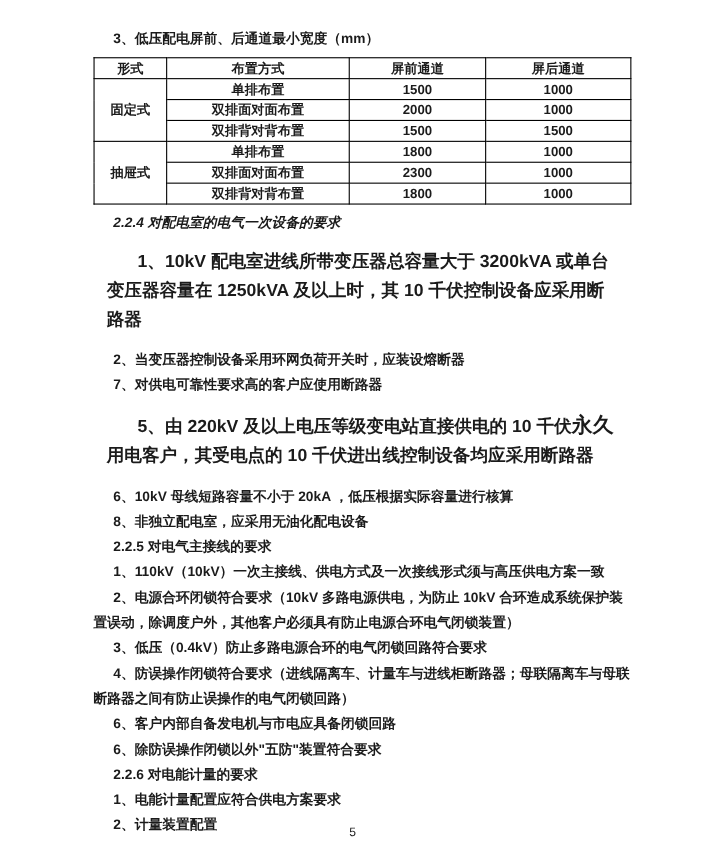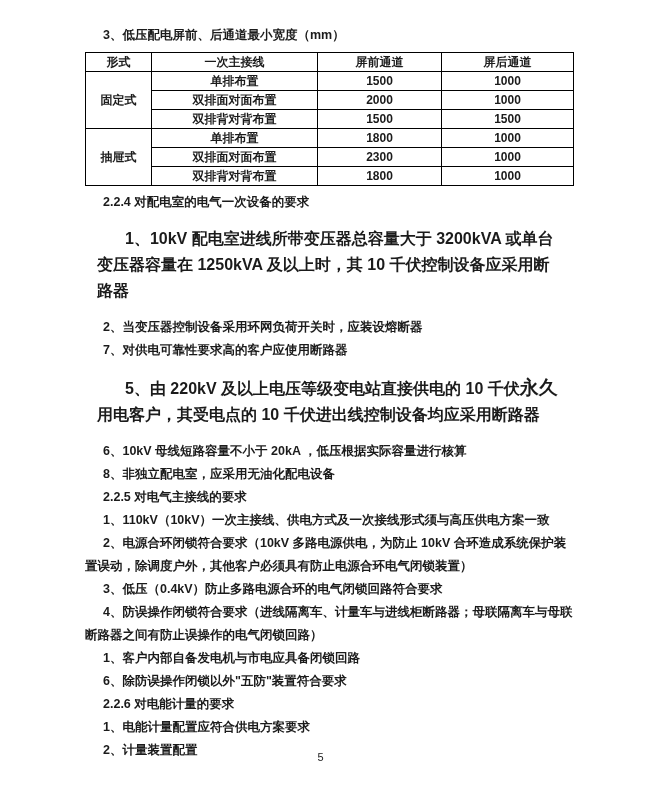--- a/index.html
+++ b/index.html
@@ -40,21 +40,21 @@
     height: 18px;
     padding: 0;
     overflow: hidden;
     white-space: nowrap;
     margin-top: 40px;
   }
   col.c-form  { width: 66px; }
   col.c-layout{ width: 166px; }
   col.c-front { width: 124px; }
   col.c-rear  { width: 132px; }
-  .after-table { margin-top: 5px; }
+  .after-table { margin-top: 5px; font-style: italic; }
   .p-big {
     font-size: 16px;
     line-height: 26px;
     font-weight: bold;
     text-indent: 28px;
     margin: 12px;
   }
   .em-kai {
     font-weight: bold;
     font-size: 19px;
@@ -81,21 +81,21 @@
     <table class="spec">
       <colgroup>
         <col class="c-form">
           <col class="c-layout">
           <col class="c-front">
           <col class="c-rear">
       </colgroup>
       <tbody>
         <tr>
           <th>形式</th>
-          <th>一次主接线</th>
+          <th>布置方式</th>
           <th>屏前通道</th>
           <th>屏后通道</th>
         </tr>
         <tr>
           <td rowspan="3">固定式</td>
           <td>单排布置</td>
           <td>1500</td>
           <td>1000</td>
         </tr>
         <tr>
@@ -137,21 +137,21 @@
     <p class="p-big"><span>5、由 220kV 及以上电压等级变电站直接供电的 10 千伏</span><span class="em-kai">永久</span><span>用电客户，其受电点的 10 千伏进出线控制设备均应采用断路器</span></p>
 
     <p class="doc-line">6、10kV 母线短路容量不小于 20kA ，低压根据实际容量进行核算</p>
     <p class="doc-line">8、非独立配电室，应采用无油化配电设备</p>
 
     <p class="doc-line">2.2.5 对电气主接线的要求</p>
     <p class="doc-line">1、110kV（10kV）一次主接线、供电方式及一次接线形式须与高压供电方案一致</p>
     <p class="doc-line">2、电源合环闭锁符合要求（10kV 多路电源供电，为防止 10kV 合环造成系统保护装置误动，除调度户外，其他客户必须具有防止电源合环电气闭锁装置）</p>
     <p class="doc-line">3、低压（0.4kV）防止多路电源合环的电气闭锁回路符合要求</p>
     <p class="doc-line">4、防误操作闭锁符合要求（进线隔离车、计量车与进线柜断路器；母联隔离车与母联断路器之间有防止误操作的电气闭锁回路）</p>
-    <p class="doc-line">1、客户内部自备发电机与市电应具备闭锁回路</p>
+    <p class="doc-line">6、客户内部自备发电机与市电应具备闭锁回路</p>
     <p class="doc-line">6、除防误操作闭锁以外"五防"装置符合要求</p>
 
     <p class="doc-line">2.2.6 对电能计量的要求</p>
     <p class="doc-line">1、电能计量配置应符合供电方案要求</p>
     <p class="doc-line">2、计量装置配置</p>
 
   </div>
 
   <div class="page-number">5</div>
 </div>

